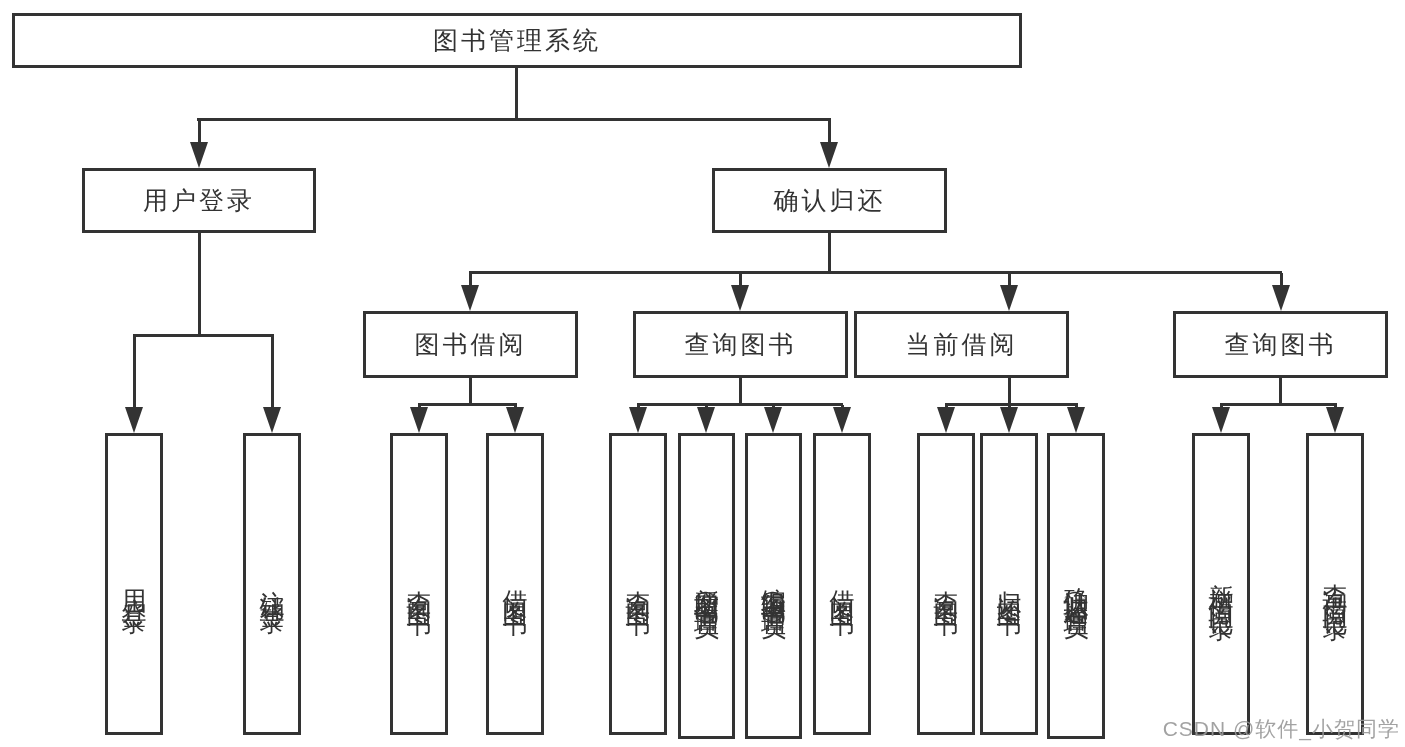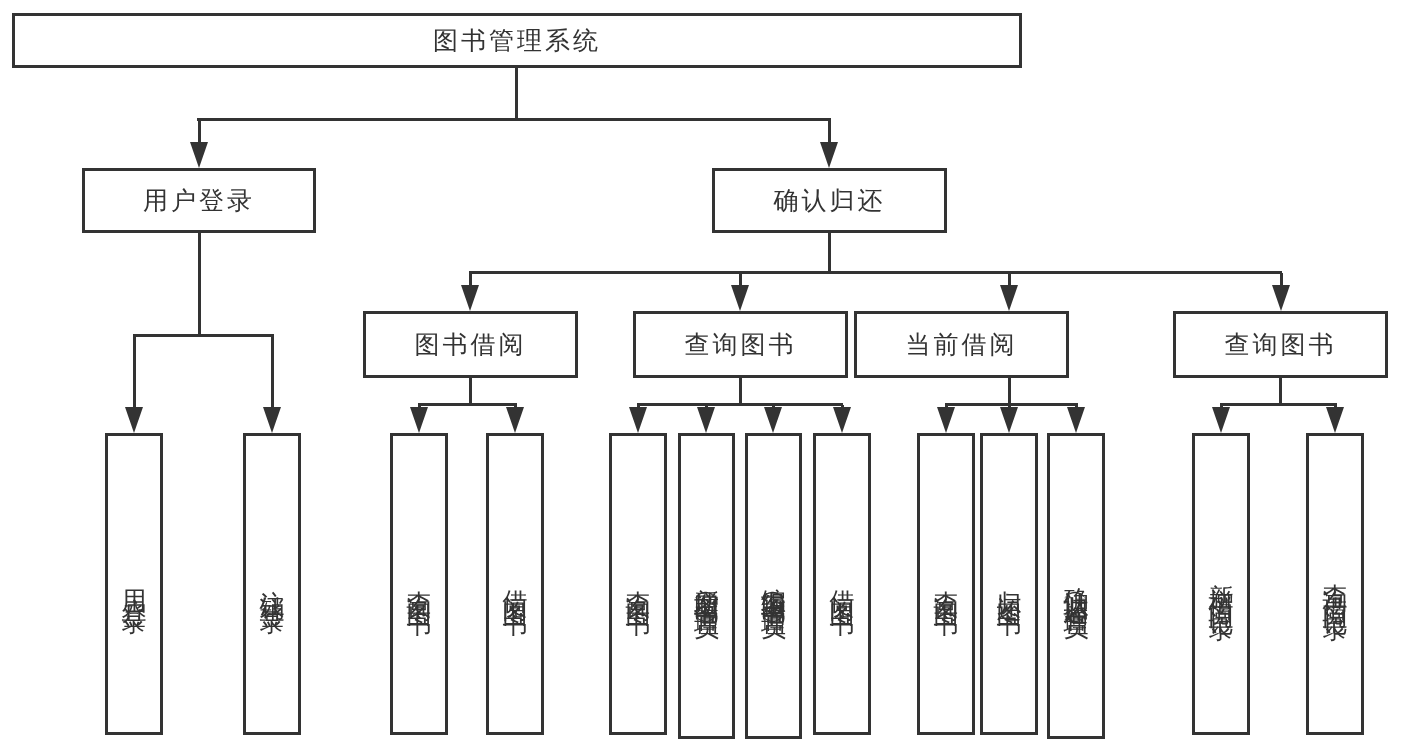--- a/index.html
+++ b/index.html
@@ -163,14 +163,15 @@
     <span style="letter-spacing:4px">确认归还（管理员）</span>
   </div>
 
   <div class="vbox" style="left:1192px;top:433px;width:58px;height:302px">
     <span>新增借阅记录</span>
   </div>
   <div class="vbox" style="left:1306px;top:433px;width:58px;height:302px">
     <span>查询借阅记录</span>
   </div>
 
+  <div class="watermark">CSDN @软件_小贺同学</div>
 
 </div>
 
 </body></html>

